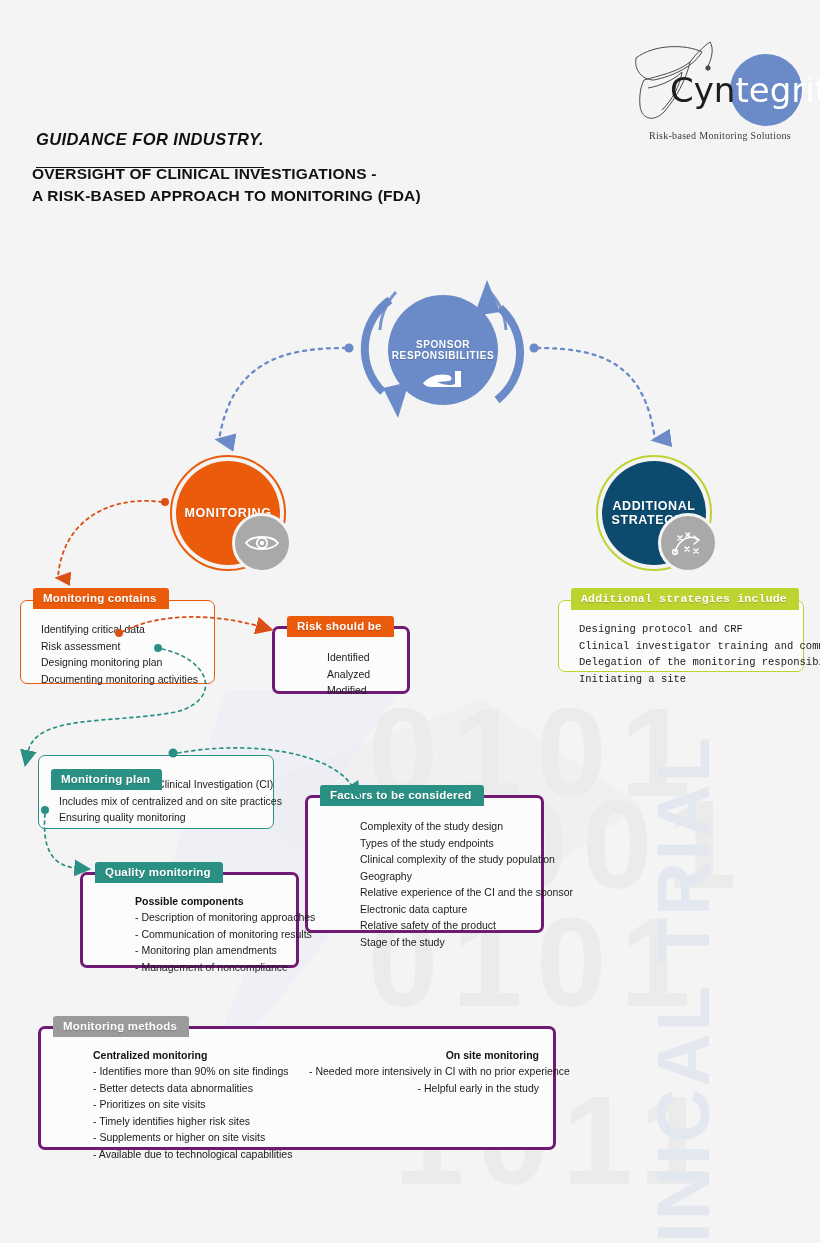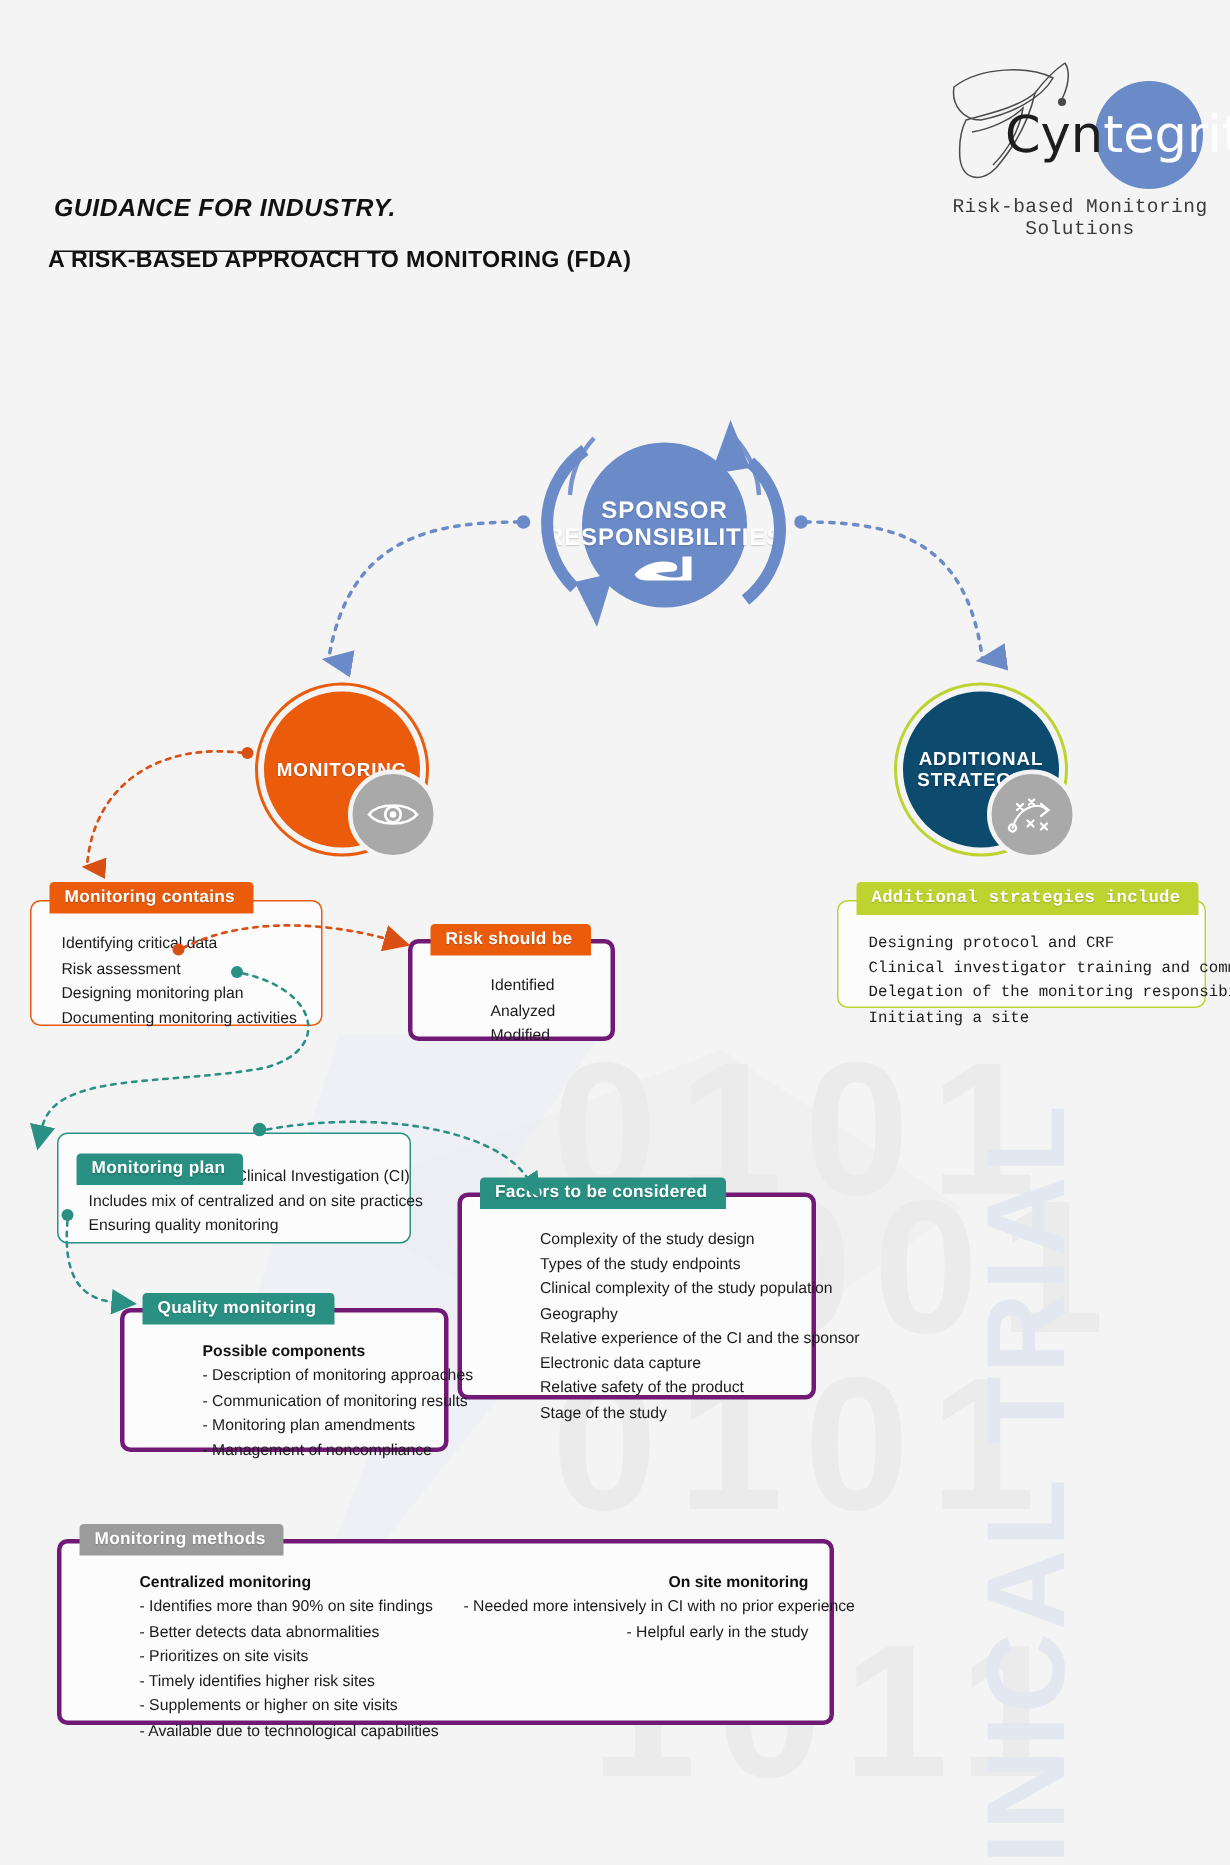--- a/index.html
+++ b/index.html
@@ -75,35 +75,35 @@
   }
   .logo-butterfly{position:absolute;left:4px;top:10px;}
   .logo-word{
     position:absolute;left:50px;top:44px;
     font-size:34px;color:#1d1d1d;letter-spacing:0px;
     font-family:"DejaVu Sans", sans-serif;
   }
   .logo-word .w{color:#ffffff;}
   .logo-tag{
     position:absolute;left:10px;top:104px;width:180px;text-align:center;
-    font-size:13px;color:#3b3b3b;letter-spacing:.3px;
-    font-family:Liberation Mono, monospace;
+    font-size:10px;color:#3b3b3b;letter-spacing:.3px;
+    font-family:Liberation Serif, serif;
   }
 
   
   .node{position:absolute;border-radius:50%;display:flex;align-items:center;justify-content:center;text-align:center;}
   .node-label{
     color:#fff;font-weight:700;line-height:1.15;letter-spacing:.6px;
     text-shadow:0 1px 1px rgba(0,0,0,.18);
   }
   #sponsor-node{
     left:388px;top:295px;width:110px;height:110px;background:#6a8ac8;
     flex-direction:column;
   }
-  #sponsor-node .node-label{font-size:16px;}
+  #sponsor-node .node-label{font-size:10px;}
   #monitoring-node{
     left:176px;top:461px;width:104px;height:104px;background:#ea5b0c;
   }
   #monitoring-node .node-label{font-size:12.5px;}
   #strategies-node{
     left:602px;top:461px;width:104px;height:104px;background:#0c4a6e;
   }
   #strategies-node .node-label{font-size:12.5px;}
 
   .ring{
@@ -195,20 +195,21 @@
         <path d="M86 6 C90 12, 88 22, 84 30"></path>
         <circle cx="84" cy="32" r="2.2" fill="#4a4a4a"></circle>
       </g>
     </svg>
     <div class="logo-word"><span>Cyn</span><span class="w">tegrity</span></div>
     <div class="logo-tag">Risk-based Monitoring Solutions</div>
   </div>
 
   <div class="guidance">GUIDANCE FOR INDUSTRY. </div>
   <div class="maintitle">
+    <div>OVERSIGHT OF CLINICAL INVESTIGATIONS -</div>
     <div>A RISK-BASED APPROACH TO MONITORING (FDA)</div>
   </div>
 
   <svg class="wires" viewBox="0 0 820 1243">
     <defs>
       <marker id="ah-blue" markerWidth="9" markerHeight="9" refX="4" refY="7" orient="auto">
         <path d="M0,0 L8,0 L4,9 Z" fill="#6a8ac8"></path>
       </marker>
       <marker id="ah-orange" markerWidth="9" markerHeight="9" refX="4" refY="7" orient="auto">
         <path d="M0,0 L8,0 L4,9 Z" fill="#d94f14"></path>

